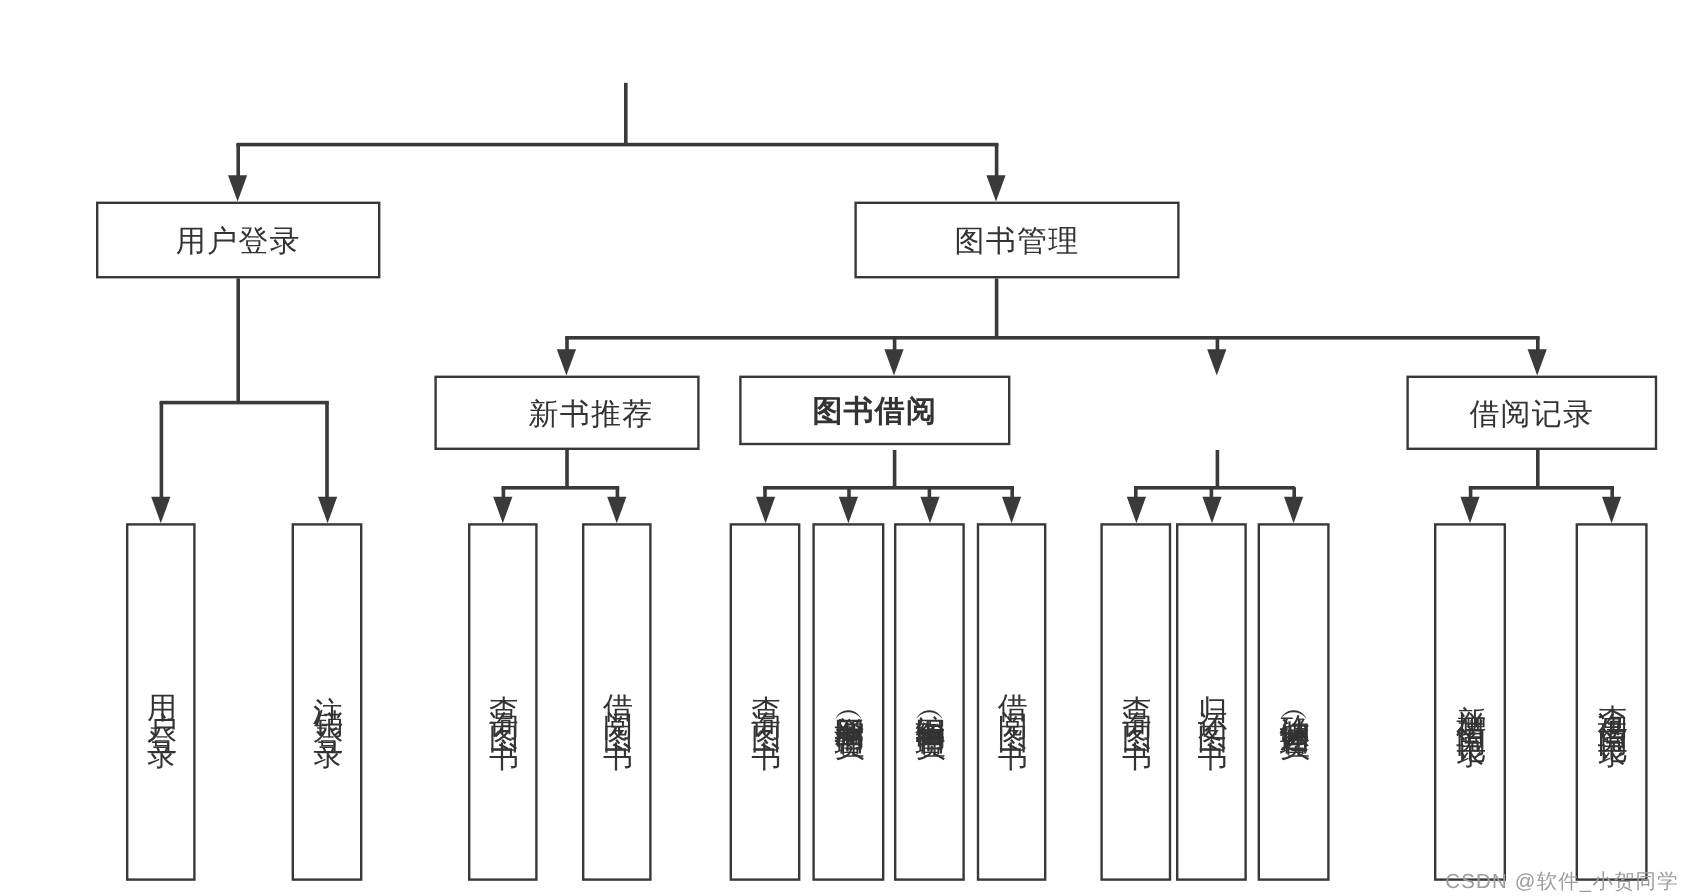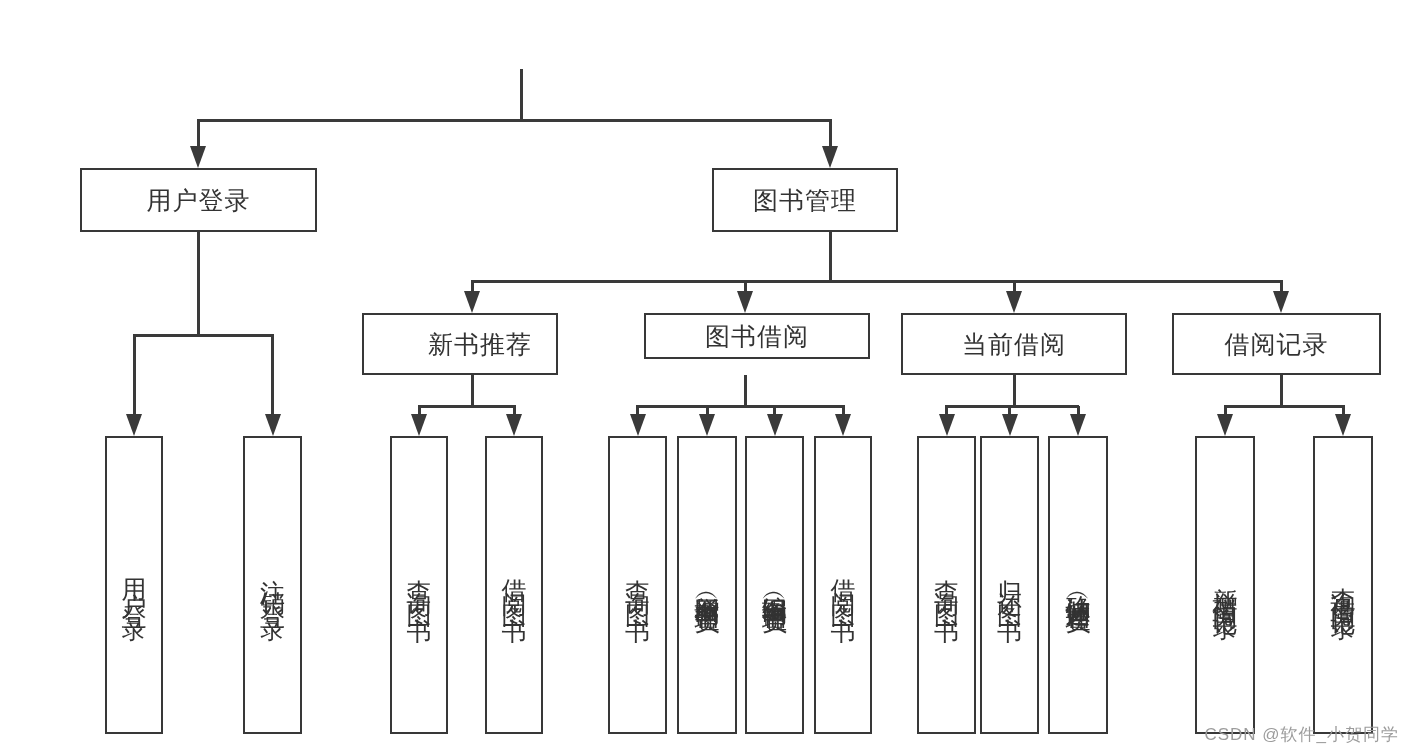--- a/index.html
+++ b/index.html
@@ -83,21 +83,21 @@
   <div class="vl" style="left:519.5px;top:69px;height:51px;"></div>
   <div class="hl" style="left:196.5px;top:118.5px;width:635px;"></div>
   <div class="vl" style="left:196.5px;top:120px;height:30px;"></div>
   <div class="vl" style="left:828.5px;top:120px;height:30px;"></div>
   <div class="arrow" style="left:190px;top:146px;"></div>
   <div class="arrow" style="left:822px;top:146px;"></div>
 
   <div class="node" style="left:80px;top:168px;width:237px;height:64px;">
     <span>用户登录</span>
   </div>
-  <div class="node" style="left:712px;top:168px;width:186px;height:64px;">
+  <div class="node" style="left:712px;top:168px;width:271px;height:64px;">
     <span>图书管理</span>
   </div>
 
   <div class="vl" style="left:196.5px;top:232px;height:103px;"></div>
   <div class="hl" style="left:132.5px;top:333.5px;width:141px;"></div>
   <div class="vl" style="left:132.5px;top:335px;height:80px;"></div>
   <div class="vl" style="left:271px;top:335px;height:80px;"></div>
   <div class="arrow" style="left:126px;top:414px;"></div>
   <div class="arrow" style="left:264.5px;top:414px;"></div>
 
@@ -105,28 +105,25 @@
   <div class="hl" style="left:470.5px;top:279.5px;width:812px;"></div>
   <div class="vl" style="left:470.5px;top:281px;height:12px;"></div>
   <div class="vl" style="left:743.5px;top:281px;height:12px;"></div>
   <div class="vl" style="left:1012.5px;top:281px;height:12px;"></div>
   <div class="vl" style="left:1279.5px;top:281px;height:12px;"></div>
   <div class="arrow" style="left:464px;top:291px;"></div>
   <div class="arrow" style="left:737px;top:291px;"></div>
   <div class="arrow" style="left:1006px;top:291px;"></div>
   <div class="arrow" style="left:1273px;top:291px;"></div>
 
-  <div class="node" style="left:362px;top:313px;width:196px;height:62px;padding-left:40px;">
+  <div class="node" style="left:362px;top:313px;width:221px;height:62px;padding-left:40px;">
     <span>新书推荐</span>
   </div>
-  <div class="node" style="left:644px;top:313px;width:226px;height:46px;">
+  <div class="node" style="left:616px;top:313px;width:226px;height:58px;font-weight:bold;">
     <span>图书借阅</span>
-  </div>
-  <div class="node" style="left:901px;top:313px;width:226px;height:62px;">
-    <span>当前借阅</span>
   </div>
   <div class="node" style="left:1172px;top:313px;width:209px;height:62px;">
     <span>借阅记录</span>
   </div>
 
   <div class="vl" style="left:470.5px;top:375px;height:31px;"></div>
   <div class="hl" style="left:417.5px;top:404.5px;width:98px;"></div>
   <div class="vl" style="left:417.5px;top:406px;height:10px;"></div>
   <div class="vl" style="left:512.5px;top:406px;height:10px;"></div>
   <div class="arrow" style="left:411px;top:414px;"></div>

